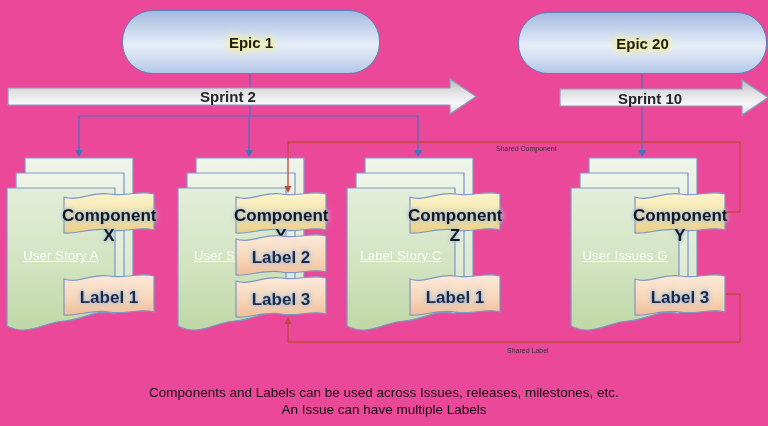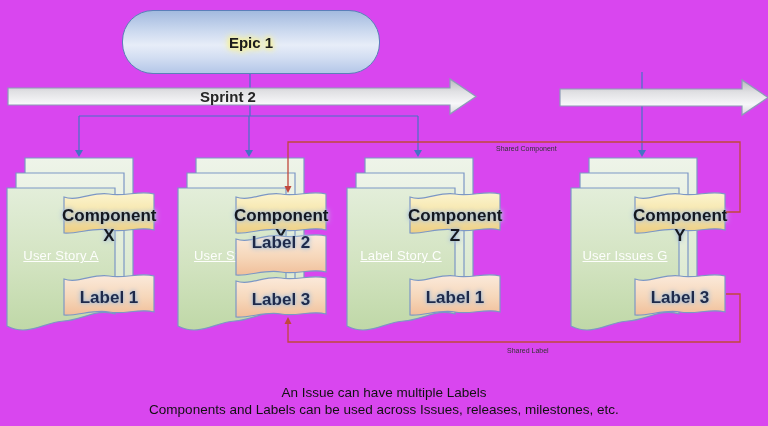--- a/index.html
+++ b/index.html
@@ -1,17 +1,17 @@
 <!DOCTYPE html>
 <html><head>
 <meta charset="utf-8">
 <style>
   html,body { margin:0; padding:0; background:#fff; }
   .canvas {
-    position:relative; width:768px; height:426px; background:#d946ef;
+    position:relative; width:768px; height:426px; background:#ec4899;
     font-family:"Liberation Sans", sans-serif; overflow:hidden;
   }
   .layer { position:absolute; left:0; top:0; }
 
   
   .epic {
     position:absolute;
     background:linear-gradient(180deg,#a3badf 0%,#c9d7ee 30%,#e7edf8 55%,#d3def2 75%,#b4c7e8 100%);
     border:1.6px solid #5b7fb9;
     display:flex; align-items:center; justify-content:center;
@@ -98,32 +98,36 @@
       <polygon points="245,150 253,150 249,157"></polygon>
       <polygon points="414,150 422,150 418,157"></polygon>
       <polygon points="638,150 646,150 642,157"></polygon>
     </g>
   </svg>
 
   <div class="epic" style="left:122px; top:10px; width:256px; height:62px; border-radius:31px;">
     <span class="epic-label">Epic 1</span>
   </div>
 
+  <div class="epic" style="left:518px; top:12px; width:247px; height:60px; border-radius:30px;">
+    <span class="epic-label">Epic 20</span>
+  </div>
 
   <div class="sprint" style="left:6px; top:76px; width:472px; height:40px;">
     <svg width="472" height="40">
       <path d="M2,12 H444 V3 L470,20.5 L444,38 V29 H2 Z" fill="url(#gradBar)" stroke="#8d9cb8" stroke-width="1.2"></path>
     </svg>
     <div class="sprint-label" style="left:0; width:444px;">Sprint 2</div>
   </div>
 
   <div class="sprint" style="left:558px; top:78px; width:212px; height:40px;">
     <svg width="212" height="40">
       <path d="M2,11 H184 V2 L210,19.5 L184,37 V28 H2 Z" fill="url(#gradBar)" stroke="#8d9cb8" stroke-width="1.2"></path>
     </svg>
+    <div class="sprint-label" style="left:0; width:184px;">Sprint 10</div>
   </div>
 
   <div>
     <svg class="doc" style="left:24px; top:157px;" viewBox="0 0 110 148">
       <path d="M1,1 H109 V127 C92,121 76,133 58,134 C38,135 22,150 1,139 Z" fill="url(#gradDocBack)" stroke="#7c97c5" stroke-width="1.2"></path>
       </svg>
     <svg class="doc" style="left:15px; top:172px;" viewBox="0 0 110 148">
       <path d="M1,1 H109 V127 C92,121 76,133 58,134 C38,135 22,150 1,139 Z" fill="url(#gradDocBack)" stroke="#7c97c5" stroke-width="1.2"></path>
       </svg>
     <svg class="doc" style="left:6px; top:187px;" viewBox="0 0 110 148">
@@ -158,21 +162,21 @@
     <div class="banner" style="left:234px; top:189px;">
       <svg width="94" height="47" viewBox="0 0 94 47">
         <path d="M2,8 C16,13 32,2 47,5 C62,8 78,1 92,5 L92,41 C78,37 62,44 47,41 C32,38 16,45 2,44 Z" fill="url(#gradComp)" stroke="#7c97c5" stroke-width="1.2"></path>
         </svg>
       <span class="banner-label component" style="top:17px;">Component Y</span>
     </div>
     <div class="banner" style="left:234px; top:231px;">
       <svg width="94" height="47" viewBox="0 0 94 47">
         <path d="M2,8 C16,13 32,2 47,5 C62,8 78,1 92,5 L92,41 C78,37 62,44 47,41 C32,38 16,45 2,44 Z" fill="url(#gradLabel)" stroke="#7c97c5" stroke-width="1.2"></path>
         </svg>
-      <span class="banner-label lbl" style="top:2px;">Label 2</span>
+      <span class="banner-label lbl" style="top:17px;">Label 2</span>
     </div>
     <div class="banner" style="left:234px; top:273px;">
       <svg width="94" height="47" viewBox="0 0 94 47">
         <path d="M2,8 C16,13 32,2 47,5 C62,8 78,1 92,5 L92,41 C78,37 62,44 47,41 C32,38 16,45 2,44 Z" fill="url(#gradLabel)" stroke="#7c97c5" stroke-width="1.2"></path>
         </svg>
       <span class="banner-label lbl" style="top:17px;">Label 3</span>
     </div>
   </div>
 
   <div>
@@ -233,17 +237,17 @@
     <g fill="#c0483c">
       <polygon points="284.5,186 291.5,186 288,193"></polygon>
       <polygon points="284.5,324 291.5,324 288,317"></polygon>
     </g>
   </svg>
 
   <div class="tiny-note" style="left:496px; top:145px;">Shared Component</div>
   <div class="tiny-note" style="left:507px; top:347px;">Shared Label</div>
 
   <div class="caption">
+    <div>Components and Labels can be used across Issues, releases, milestones, etc.</div>
     <div>An Issue can have multiple Labels</div>
-    <div>Components and Labels can be used across Issues, releases, milestones, etc.</div>
   </div>
 
 </div>
 
 </body></html>

